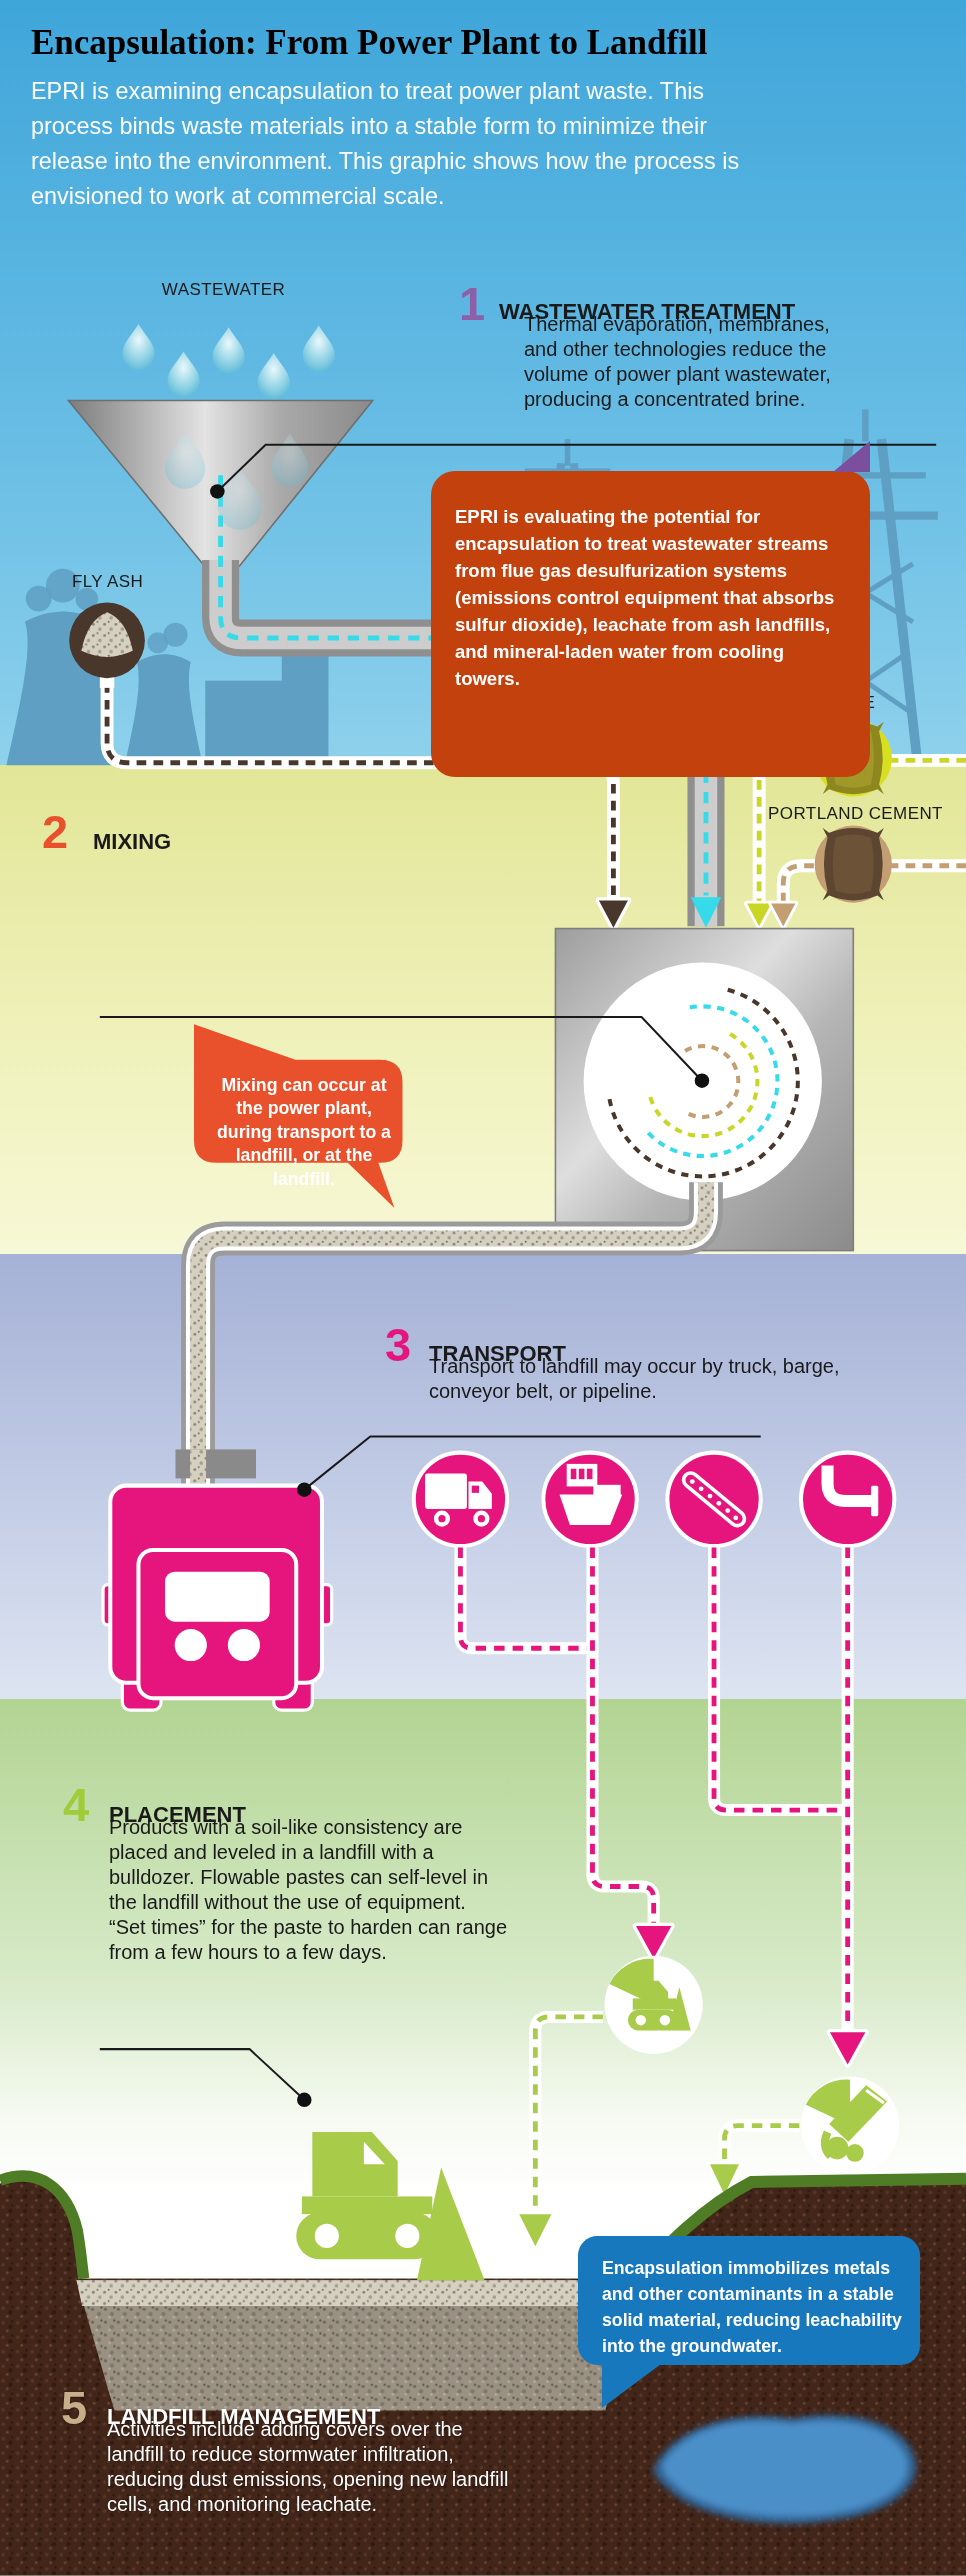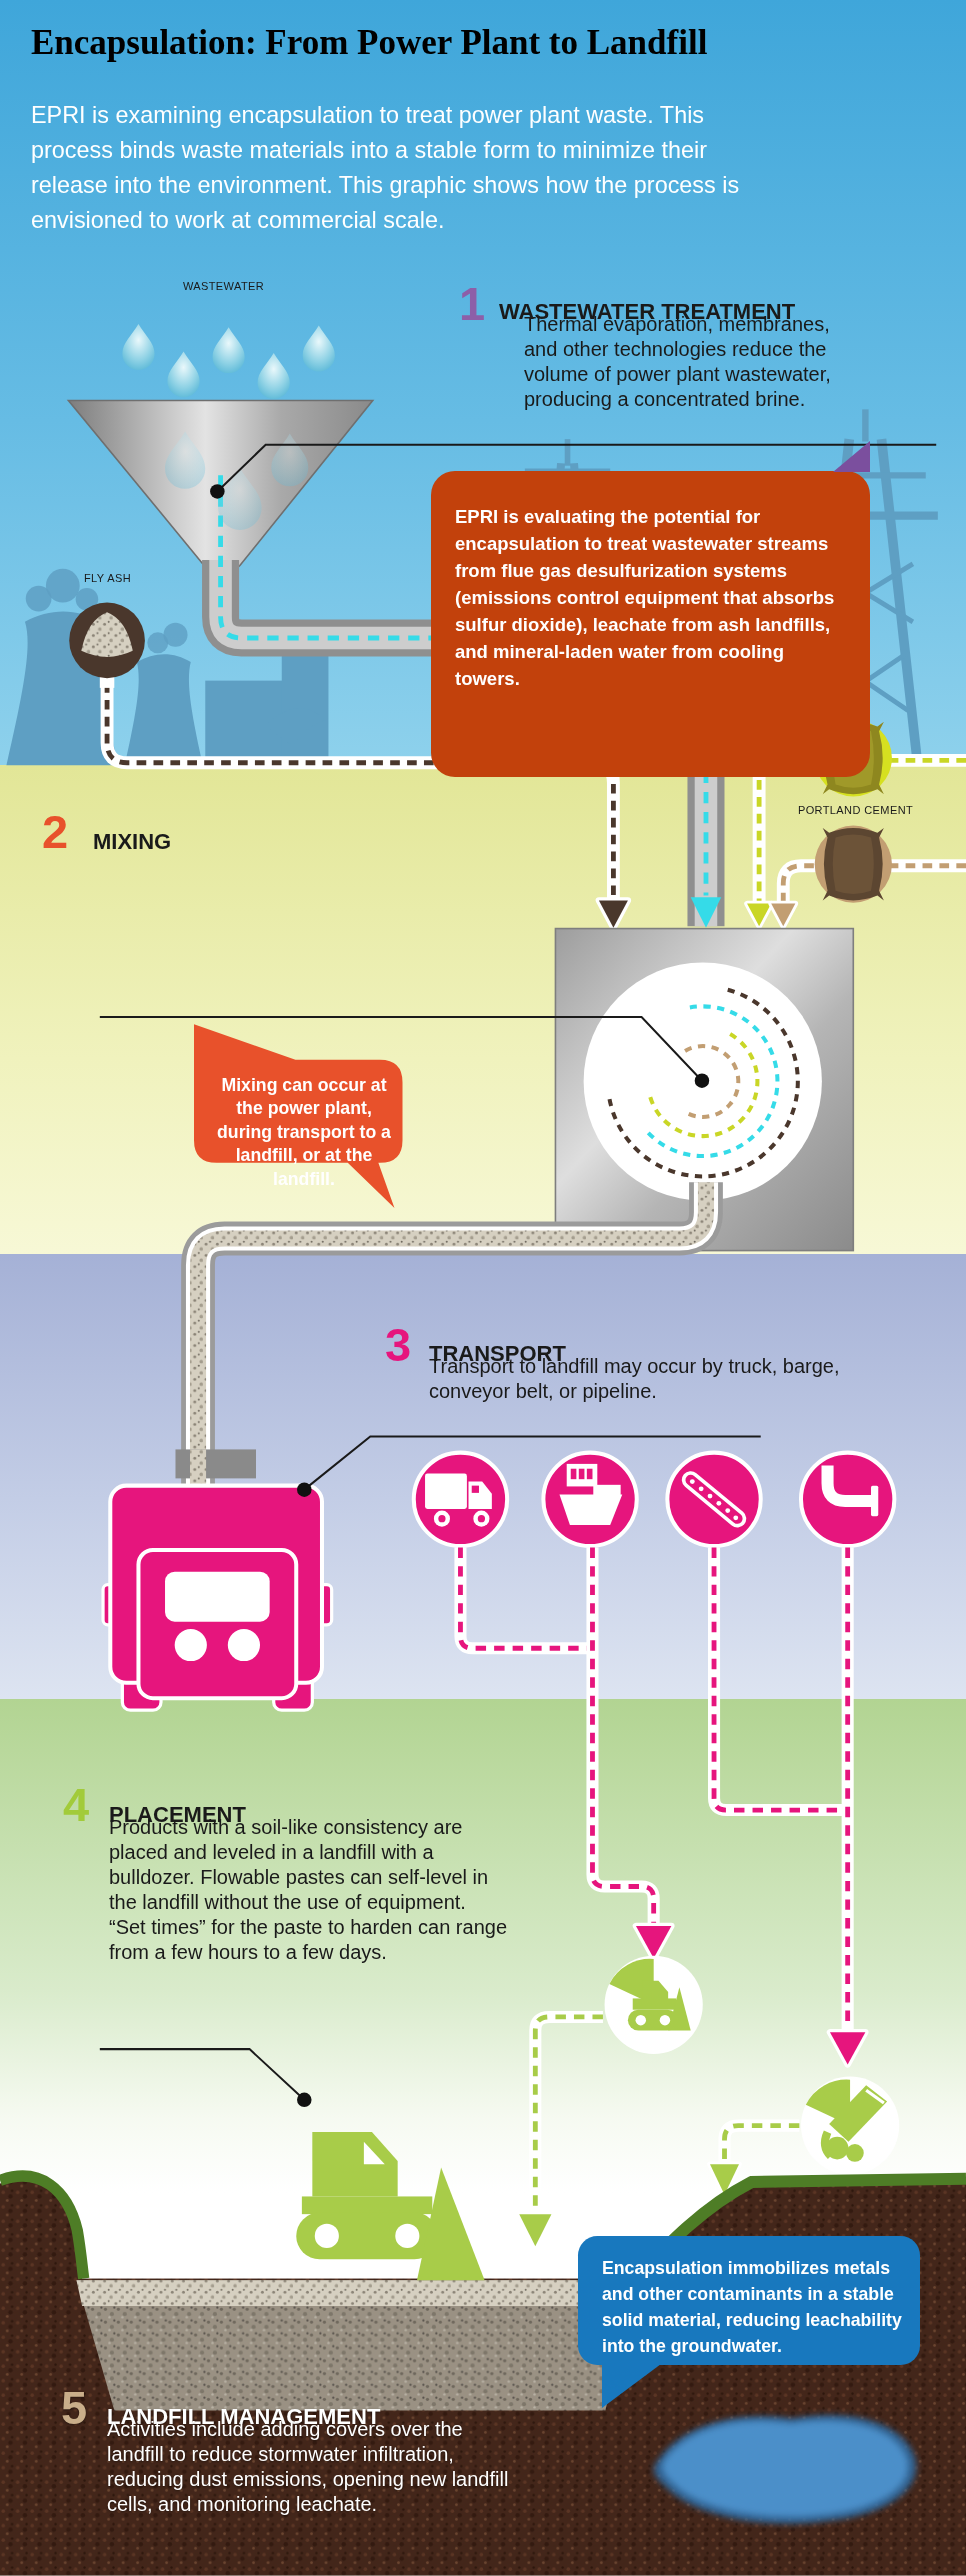--- a/index.html
+++ b/index.html
@@ -6,25 +6,25 @@
   .stage{position:relative;width:966px;height:2576px;overflow:hidden;
          font-family:"Liberation Sans",sans-serif;background:#fff;}
   .band{position:absolute;left:0;width:966px;}
   .band-sky{top:0;height:765px;background:linear-gradient(#3fa6da,#66bce4 55%,#8ed1ec);}
   .band-yellow{top:765px;height:489px;background:linear-gradient(#e2e697,#f0f2bd 60%,#f7f8d6);}
   .band-peri{top:1254px;height:445px;background:linear-gradient(#a5b1d6,#c3cde6 55%,#dde4f1);}
   .band-green{top:1699px;height:581px;background:linear-gradient(#b2d492,#d9ebcb 50%,#f6faf1 72%,#ffffff 85%);}
   svg.scene{position:absolute;left:0;top:0;}
   .txt{position:absolute;color:#1a1a1a;}
   .title{font-size:35px;font-weight:bold;color:#000000;font-family:Liberation Serif, serif;}
-  .intro{font-size:23.4px;line-height:35px;color:#fff;margin-top:24px;}
+  .intro{font-size:23.4px;line-height:35px;color:#fff;}
   .stepnum{font-size:47px;font-weight:bold;line-height:1;}
   .steptitle{font-size:22px;font-weight:bold;margin-top:16px;}
   .stepbody{font-size:20px;line-height:25px;}
-  .label{font-size:11px;letter-spacing:0.4px;text-align:center;}
+  .label{font-size:17px;letter-spacing:0.4px;text-align:center;}
   .callout{position:absolute;color:#fff;font-weight:bold;}
   .purple-box{left:431px;top:471px;width:439px;height:306px;background:#c2410c;
               border-radius:24px;box-sizing:border-box;padding:32px 31px 0 24px;
               font-size:18.5px;line-height:27px;}
   .purple-tail{position:absolute;top:-30px;right:0;width:0;height:0;
                border-left:37px solid transparent;border-bottom:31px solid #7b4f9e;}
   .orange-text{left:212px;top:1074px;width:184px;font-size:17.7px;line-height:23.4px;text-align:center;}
   .blue-box{left:578px;top:2236px;width:342px;height:129px;background:#1878be;
             border-radius:19.3px;box-sizing:border-box;padding:19.3px 16px 0 24px;
             font-size:17.7px;line-height:26px;}

